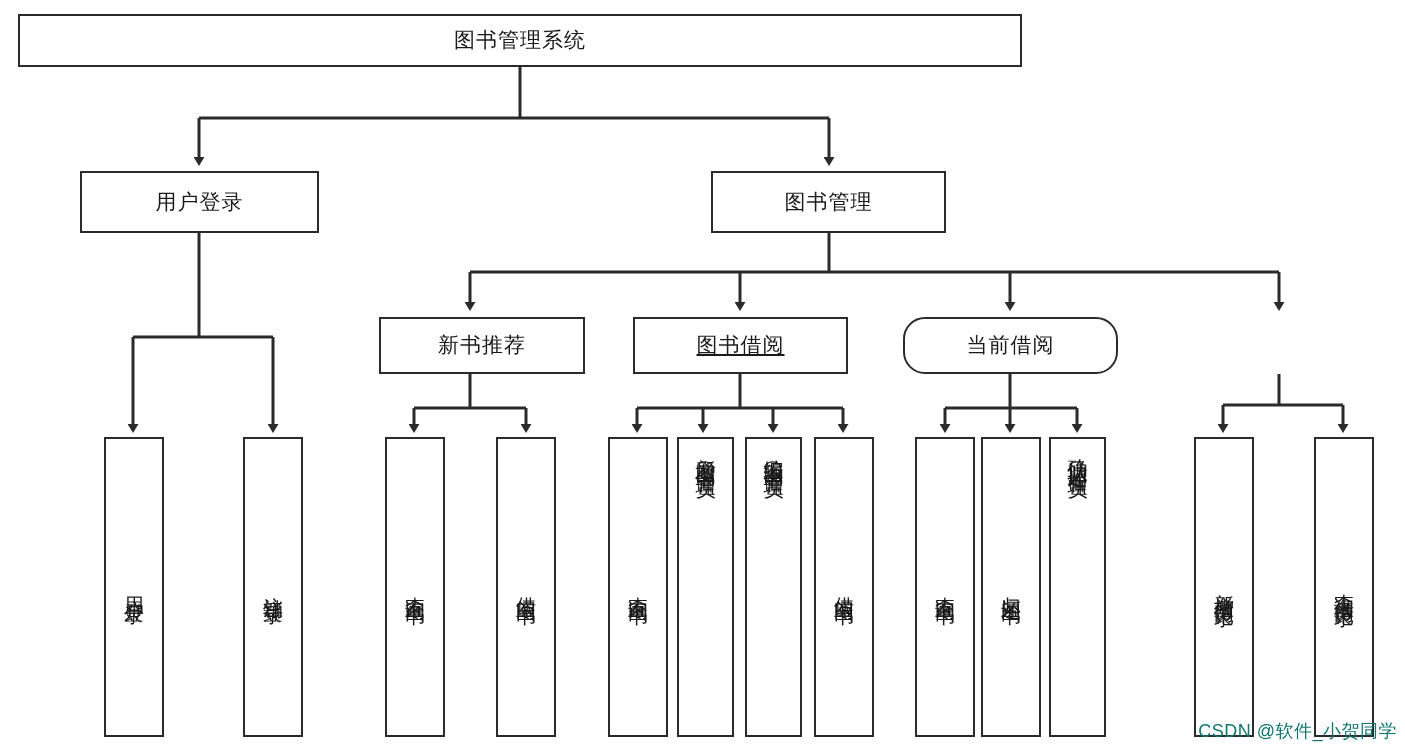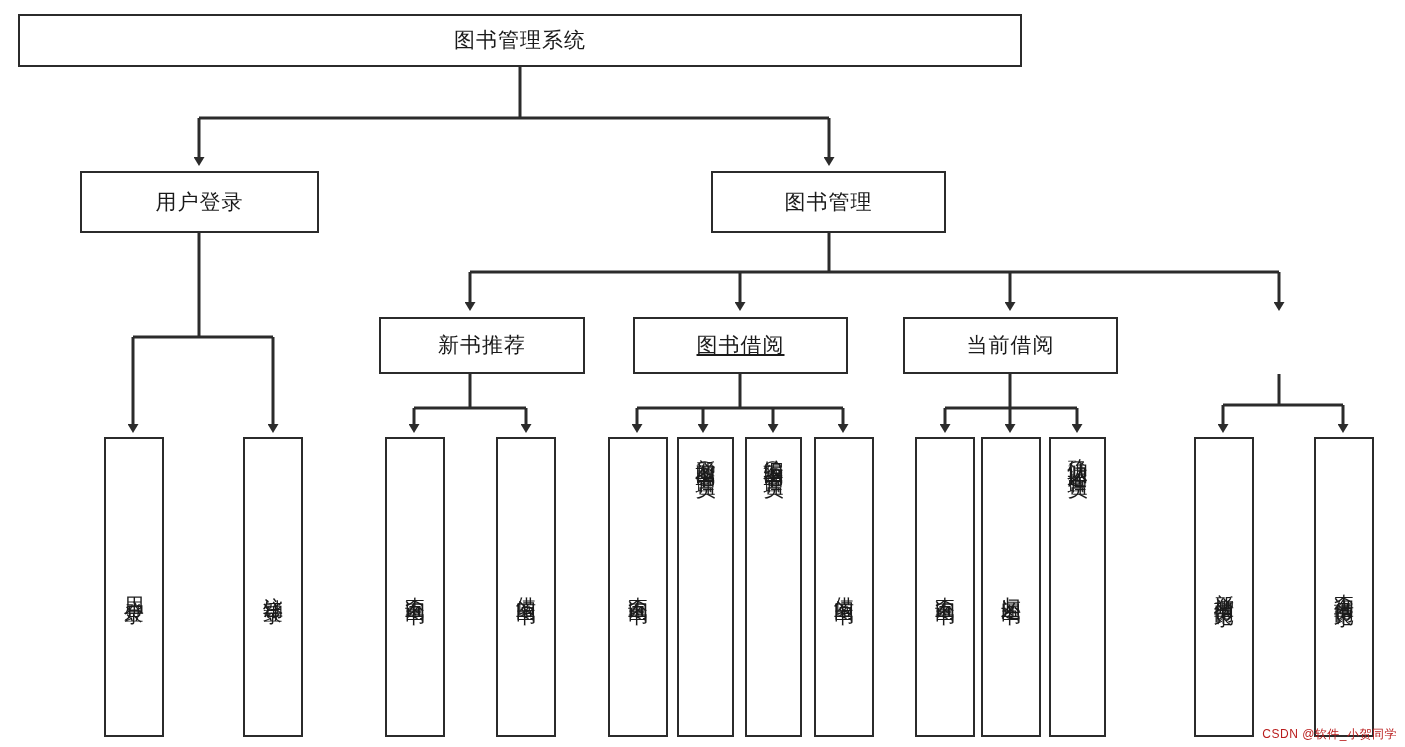--- a/index.html
+++ b/index.html
@@ -54,22 +54,22 @@
     white-space: nowrap;
   }
   .node.leaf.centered {
     align-items: center;
     padding-top: 0;
   }
   .watermark {
     position: absolute;
     right: 8px;
     bottom: 4px;
-    font-size: 12px;
-    color: #b91c1c;
+    font-size: 18px;
+    color: #0f766e;
     letter-spacing: 0.5px;
     white-space: nowrap;
     pointer-events: none;
     margin-top: 48px;
   }
 </style>
 </head>
 <body>
 
 <div id="canvas">
@@ -137,21 +137,21 @@
   <div class="node" style="left:711px; top:171px; width:235px; height:62px;">
     <span class="label">图书管理</span>
   </div>
 
   <div class="node" style="left:363px; top:317px; width:206px; height:57px;margin-left:16px;">
     <span class="label">新书推荐</span>
   </div>
   <div class="node" style="left:633px; top:317px; width:215px; height:57px;text-decoration:underline;">
     <span class="label">图书借阅</span>
   </div>
-  <div class="node" style="left:903px; top:317px; width:215px; height:57px;">
+  <div class="node" style="left:903px; top:317px; width:215px; height:57px;border-radius:22px;">
     <span class="label">当前借阅</span>
   </div>
 
   <div class="node leaf centered" style="left:104px; top:437px; width:60px; height:300px;">
     <span class="label">用户登录</span>
   </div>
   <div class="node leaf centered" style="left:243px; top:437px; width:60px; height:300px;">
     <span class="label">注销登录</span>
   </div>
 

